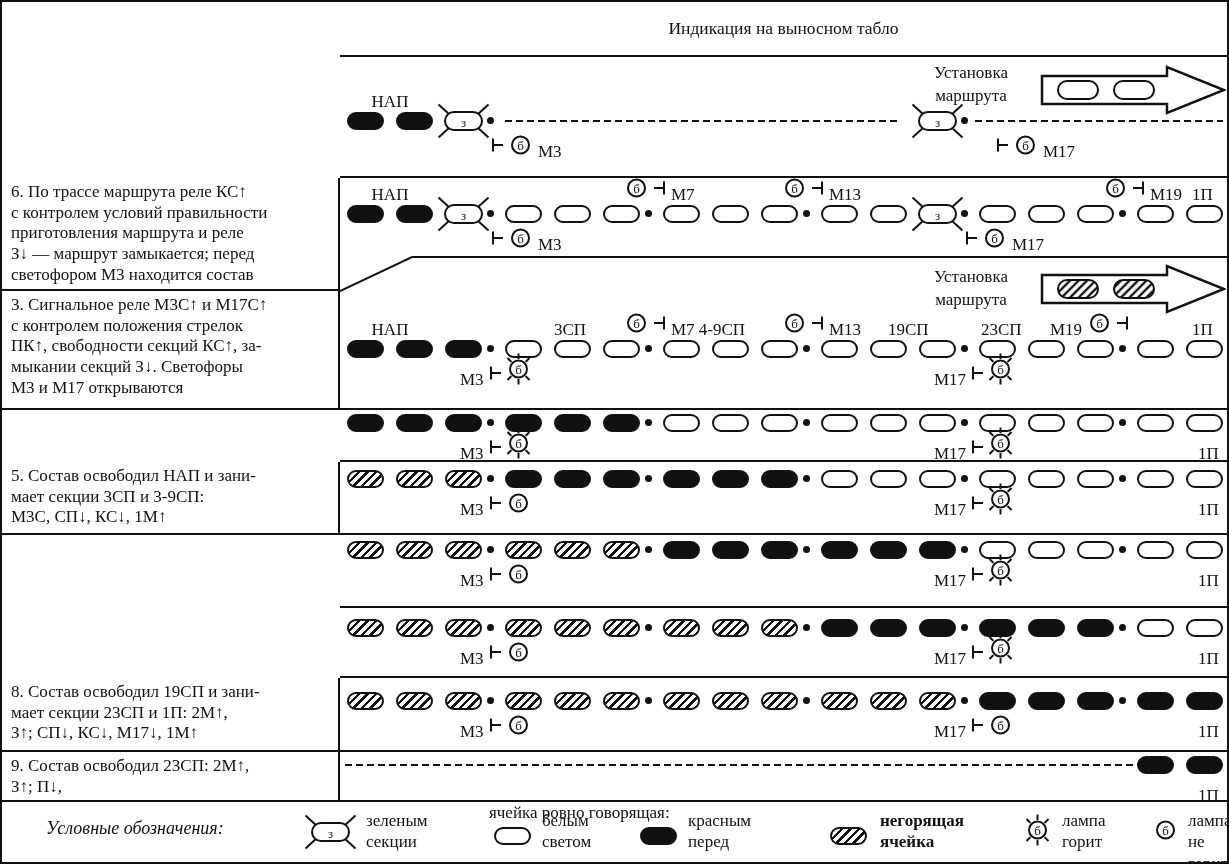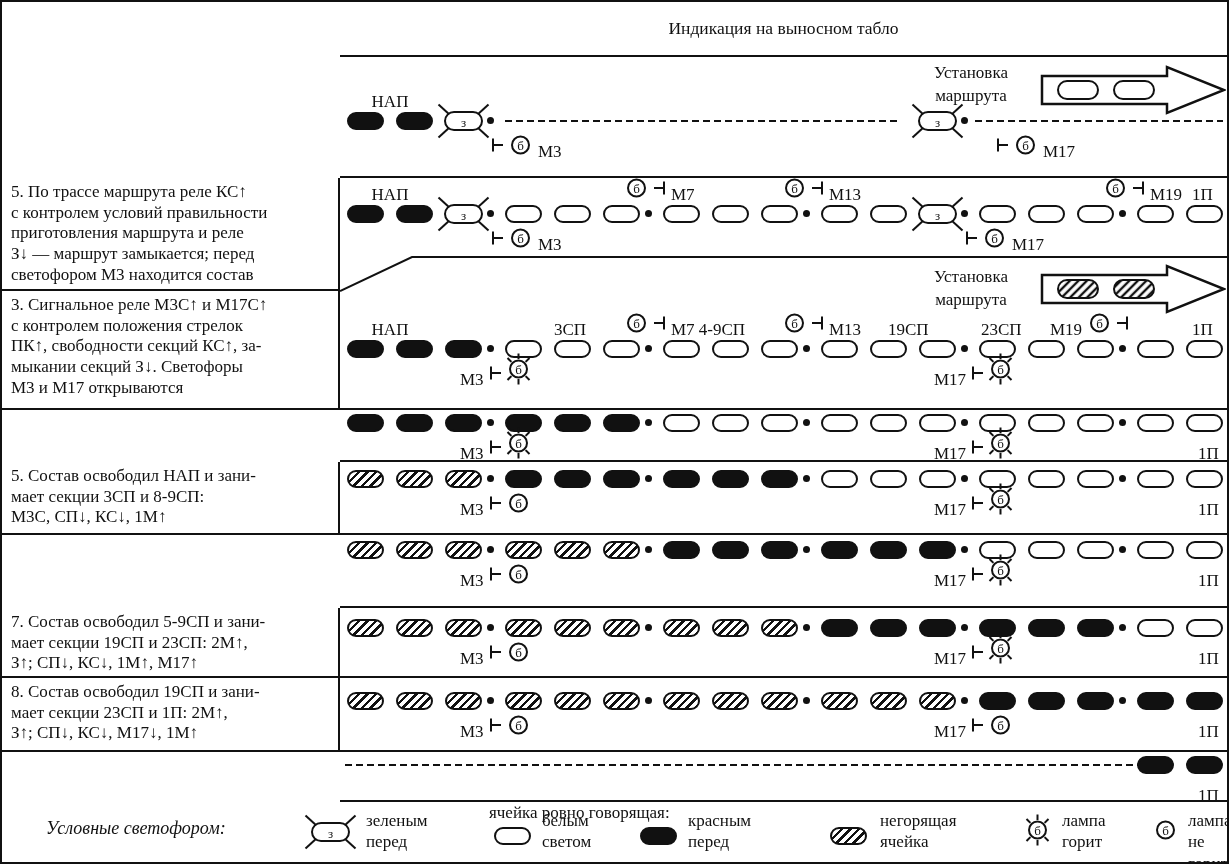--- a/index.html
+++ b/index.html
@@ -28,39 +28,38 @@
   .leg-hdr{position:absolute;left:487px;top:1px;font-size:17px}
   .leg-lbl{position:absolute;font-size:17px;line-height:1.25;white-space:pre-line}
 </style>
 </head>
 <body>
 
 <div class="wrap">
   <div class="grid">
     <div class="rcell hdrR" style="grid-row:1;grid-column:2">Индикация на выносном табло</div>
 
-    <div class="lcell" style="grid-row:3;grid-column:1">5. По трассе маршрута реле КС↑
+    <div class="lcell" style="grid-row:3;grid-column:1">6. По трассе маршрута реле КС↑
 с контролем условий правильности
 приготовления маршрута и реле
 З↓ — маршрут замыкается; перед
 светофором М3 находится состав</div>
     <div class="lcell" style="grid-row:4;grid-column:1">3. Сигнальное реле М3С↑ и М17С↑
 с контролем положения стрелок
 ПК↑, свободности секций КС↑, за-
 мыкании секций З↓. Светофоры
 М3 и М17 открываются</div>
     <div class="lcell" style="grid-row:6;grid-column:1">5. Состав освободил НАП и зани-
-мает секции 3СП и 8-9СП:
+мает секции 3СП и 3-9СП:
 М3С, СП↓, КС↓, 1М↑</div>
-    <div class="lcell" style="grid-row:8;grid-column:1">7. Состав освободил 5-9СП и зани-
-мает секции 19СП и 23СП: 2М↑,
-З↑; СП↓, КС↓, 1М↑, М17↑</div>
     <div class="lcell" style="grid-row:9;grid-column:1">8. Состав освободил 19СП и зани-
 мает секции 23СП и 1П: 2М↑,
 З↑; СП↓, КС↓, М17↓, 1М↑</div>
+    <div class="lcell" style="grid-row:10;grid-column:1">9. Состав освободил 23СП: 2М↑,
+З↑; П↓,</div>
 
     <div class="rcell" id="ind1" style="grid-row:2;grid-column:2">
         <span class="cell r" style="left: 7px; top: 55px;"></span>
         <span class="cell r" style="left: 56px; top: 55px;"></span>
         <span class="abs" style="left: 97px; top: 46px;"><svg width="53" height="36" stroke="#111" stroke-width="2" fill="none">
             <line x1="1.5" y1="1.5" x2="13" y2="12"></line>
             <line x1="40" y1="12" x2="51.5" y2="1.5"></line>
             <line x1="1.5" y1="34.5" x2="13" y2="24"></line>
             <line x1="40" y1="24" x2="51.5" y2="34.5"></line>
             <rect x="8" y="9" width="37" height="18" rx="9" fill="#fff"></rect>
@@ -607,40 +606,40 @@
     <div class="rcell" id="ind9" style="grid-row:10;grid-column:2">
         <span class="dash" style="left: 5px; top: 12px; width: 793px;"></span>
         <span class="cell r" style="left: 797px; top: 4px;"></span>
         <span class="cell r" style="left: 846px; top: 4px;"></span>
         <span class="lbl" style="left: 858px; top: 24px;">
           <span>1П</span>
         </span>
       </div>
 
     <div class="legend" id="legend" style="grid-row:11">
-      <div class="leg-intro">Условные светофором:</div>
+      <div class="leg-intro">Условные обозначения:</div>
       <div class="leg-hdr">ячейка ровно говорящая:</div>
     <span class="abs" style="left: 302px; top: 12px;"><svg width="53" height="36" stroke="#111" stroke-width="2" fill="none">
             <line x1="1.5" y1="1.5" x2="13" y2="12"></line>
             <line x1="40" y1="12" x2="51.5" y2="1.5"></line>
             <line x1="1.5" y1="34.5" x2="13" y2="24"></line>
             <line x1="40" y1="24" x2="51.5" y2="34.5"></line>
             <rect x="8" y="9" width="37" height="18" rx="9" fill="#fff"></rect>
             <text x="26.5" y="23.5" text-anchor="middle" fill="#111" stroke="none" font-size="13" font-family="Liberation Serif,serif">з</text>
           </svg></span>
         <div class="leg-lbl" style="left: 364px; top: 8px;">зеленым
-перед</div>
+секции</div>
         <span class="cell w" style="left: 492px; top: 25px;"></span>
         <div class="leg-lbl" style="left: 540px; top: 8px;">белым
 светом</div>
         <span class="cell r" style="left: 638px; top: 25px;"></span>
         <div class="leg-lbl" style="left: 686px; top: 8px;">красным
 перед</div>
         <span class="cell n" style="left: 828px; top: 25px;"></span>
-        <div class="leg-lbl" style="left: 878px; top: 8px;">негорящая
+        <div class="leg-lbl" style="left: 878px; top: 8px; font-weight: bold;">негорящая
 ячейка</div>
         <span class="abs" style="left: 1022px; top: 12px;"><svg width="27" height="32" stroke="#111" stroke-width="2" fill="none">
             <line x1="20.6" y1="8.9" x2="24.5" y2="5.0"></line>
             <line x1="20.6" y1="23.1" x2="24.5" y2="27.0"></line>
             <line x1="6.4" y1="8.9" x2="2.5" y2="5.0"></line>
             <line x1="6.4" y1="23.1" x2="2.5" y2="27.0"></line>
             <line x1="13.5" y1="6" x2="13.5" y2="0.5"></line>
             <line x1="13.5" y1="26" x2="13.5" y2="31.5"></line>
             <circle cx="13.5" cy="16" r="8.5" fill="#fff"></circle>
             <text x="13.5" y="20.5" text-anchor="middle" fill="#111" stroke="none" font-size="13" font-family="Liberation Serif,serif">б</text>

